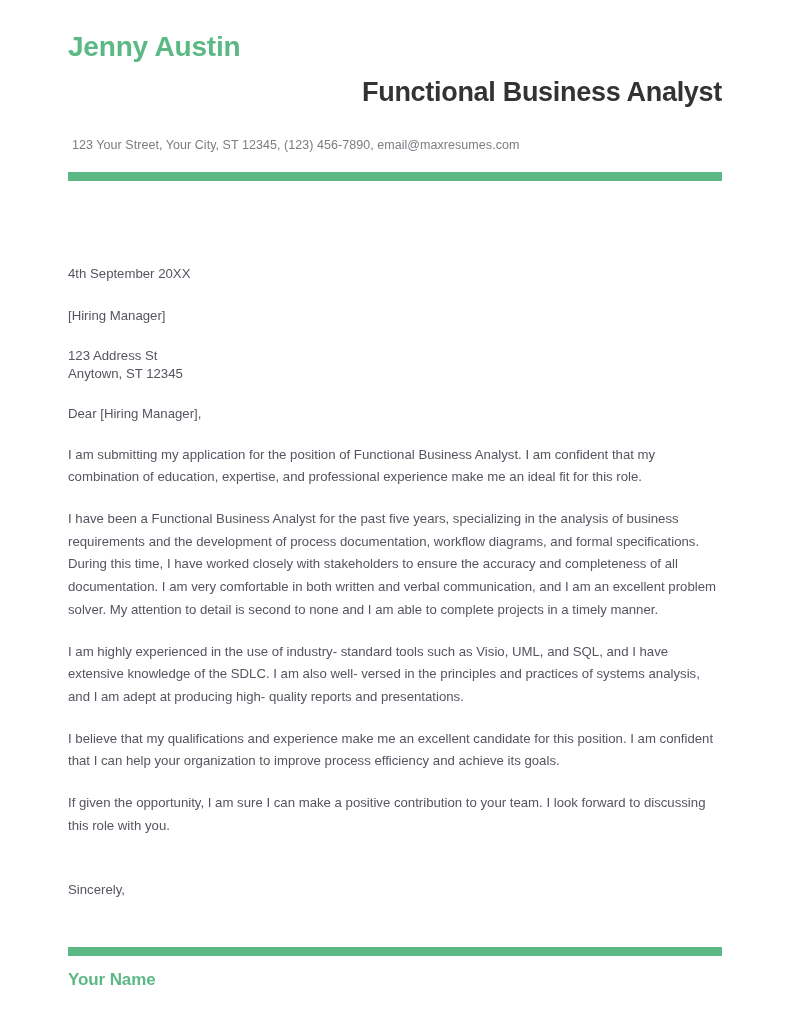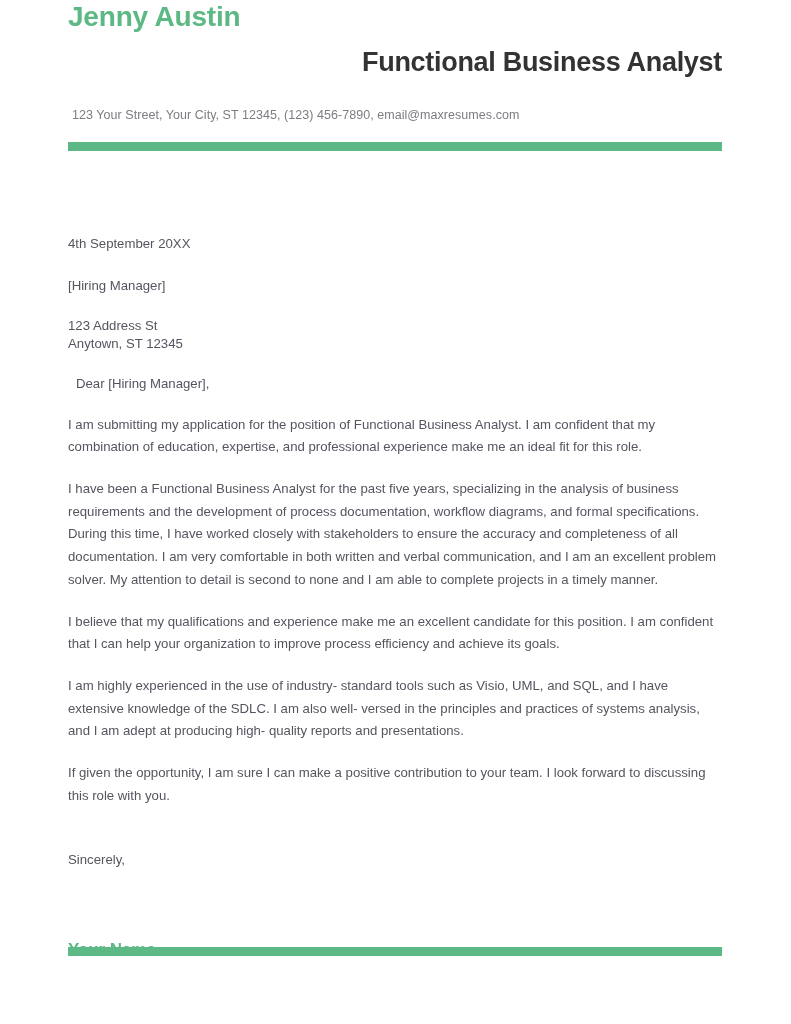--- a/index.html
+++ b/index.html
@@ -25,21 +25,21 @@
 
   .content {
     position: absolute;
     left: 68px;
     top: 0;
     width: 654px;
   }
 
   
   .header-block {
-    padding-top: 0;
+    padding-top: 30px;
   }
 
   .applicant-name {
     font-size: 28px;
     font-weight: bold;
     color: #5cb884;
     letter-spacing: -0.2px;
     line-height: 1.2;
     margin: 0;
   }
@@ -89,21 +89,21 @@
   .letter .meta-line {
     margin: 0 0 19px 0;
   }
 
   .letter .address-block {
     margin: 0 0 19px 0;
     line-height: 1.42;
   }
 
   .letter .salutation {
-    margin: 0 0 18px 8px;
+    margin: 0 0 18px 0;
   }
 
   .letter p.para {
     margin: 0 0 19px 0;
   }
 
   .letter p.para:last-of-type {
     margin-bottom: 12px;
   }
 
@@ -145,22 +145,22 @@
 
       <div class="address-block">
         <div>123 Address St</div>
         <div>Anytown, ST 12345</div>
       </div>
 
       <div class="salutation">Dear [Hiring Manager],</div>
 
       <p class="para">I am submitting my application for the position of Functional Business Analyst. I am confident that my combination of education, expertise, and professional experience make me an ideal fit for this role.</p>
       <p class="para">I have been a Functional Business Analyst for the past five years, specializing in the analysis of business requirements and the development of process documentation, workflow diagrams, and formal specifications. During this time, I have worked closely with stakeholders to ensure the accuracy and completeness of all documentation. I am very comfortable in both written and verbal communication, and I am an excellent problem solver. My attention to detail is second to none and I am able to complete projects in a timely manner.</p>
+      <p class="para">I am highly experienced in the use of industry- standard tools such as Visio, UML, and SQL, and I have extensive knowledge of the SDLC. I am also well- versed in the principles and practices of systems analysis, and I am adept at producing high- quality reports and presentations.</p>
       <p class="para">I believe that my qualifications and experience make me an excellent candidate for this position. I am confident that I can help your organization to improve process efficiency and achieve its goals.</p>
-      <p class="para">I am highly experienced in the use of industry- standard tools such as Visio, UML, and SQL, and I have extensive knowledge of the SDLC. I am also well- versed in the principles and practices of systems analysis, and I am adept at producing high- quality reports and presentations.</p>
       <p class="para">If given the opportunity, I am sure I can make a positive contribution to your team. I look forward to discussing this role with you.</p>
 
     </div>
 
     <div class="closing">Sincerely,</div>
 
     <div class="signature-name">Your Name</div>
 
   </div>
 

